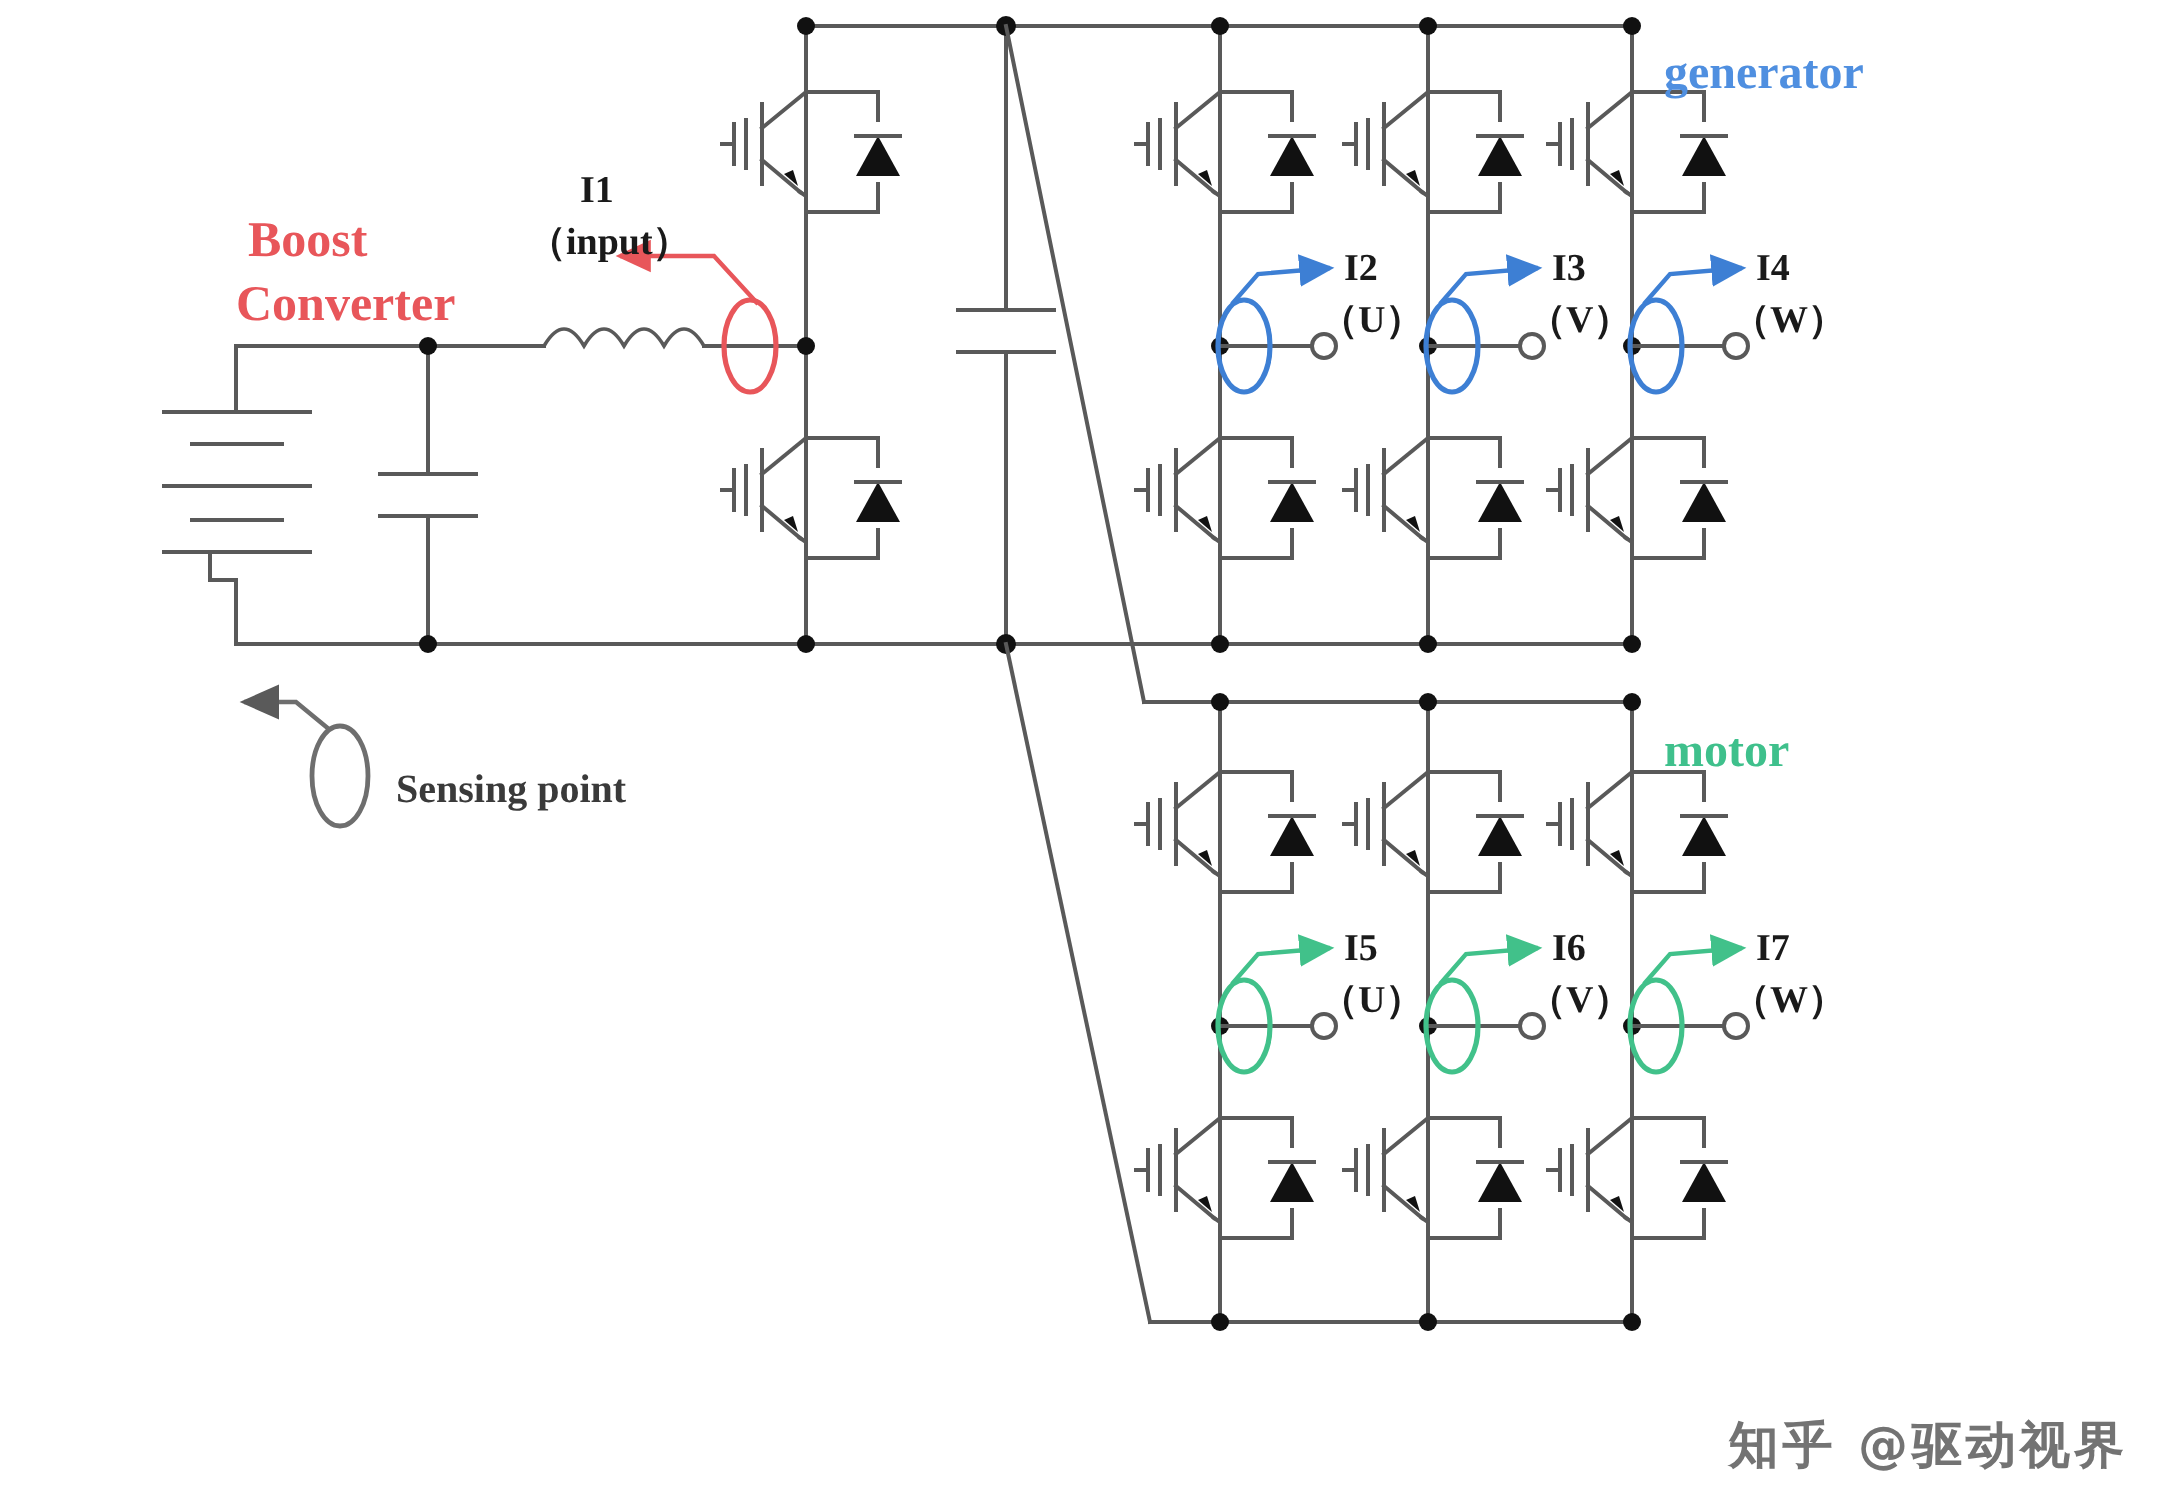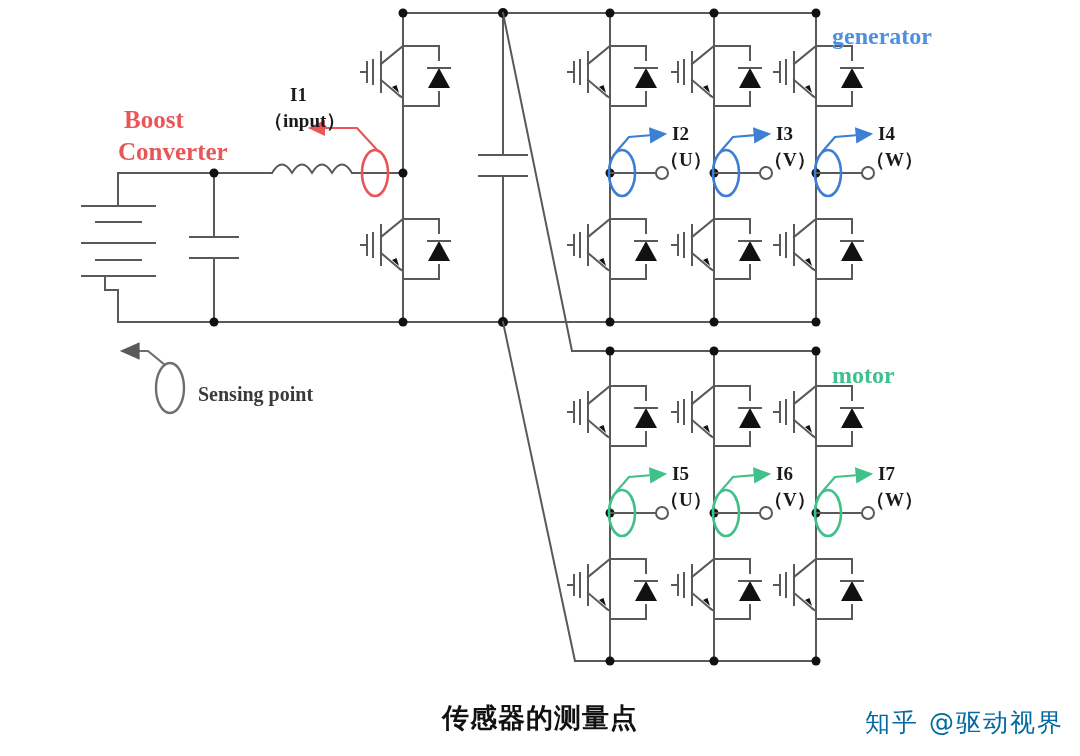--- a/index.html
+++ b/index.html
@@ -118,24 +118,25 @@
     font-weight: 600;
     color: #111111;
     letter-spacing: 1px;
   }
   .watermark {
     position: absolute;
     right: 16px;
     top: 706px;
     font-family: "DejaVu Sans", sans-serif;
     font-size: 25px;
-    color: #0369a1;
+    color: #737373;
     letter-spacing: 2px;
     white-space: nowrap;
     user-select: none;
+    font-weight: bold;
   }
 </style>
 </head>
 <body>
 
 <div id="page">
 
   <svg class="circuit" viewBox="0 0 1080 756">
     <defs>
       <marker id="arrB" markerWidth="9" markerHeight="9" refX="7" refY="4.5" orient="auto">
@@ -365,16 +366,15 @@
     <text class="cur" x="672" y="480">I5</text>
     <text class="phase" x="660" y="506">（U）</text>
 
     <text class="cur" x="776" y="480">I6</text>
     <text class="phase" x="764" y="506">（V）</text>
 
     <text class="cur" x="878" y="480">I7</text>
     <text class="phase" x="866" y="506">（W）</text>
   </svg>
 
-  <div class="caption">传感器的测量点</div>
 
   <div class="watermark">知乎 @驱动视界</div>
 </div>
 
 </body></html>

